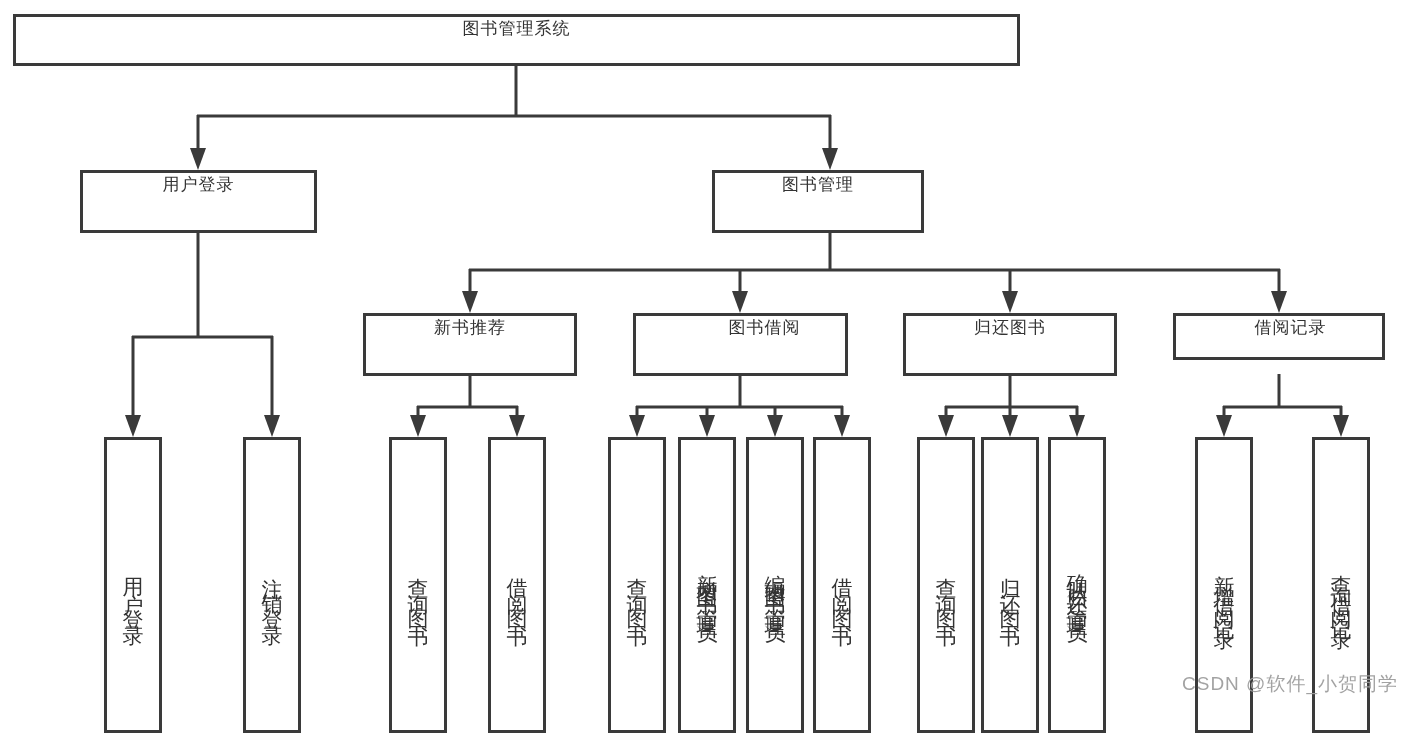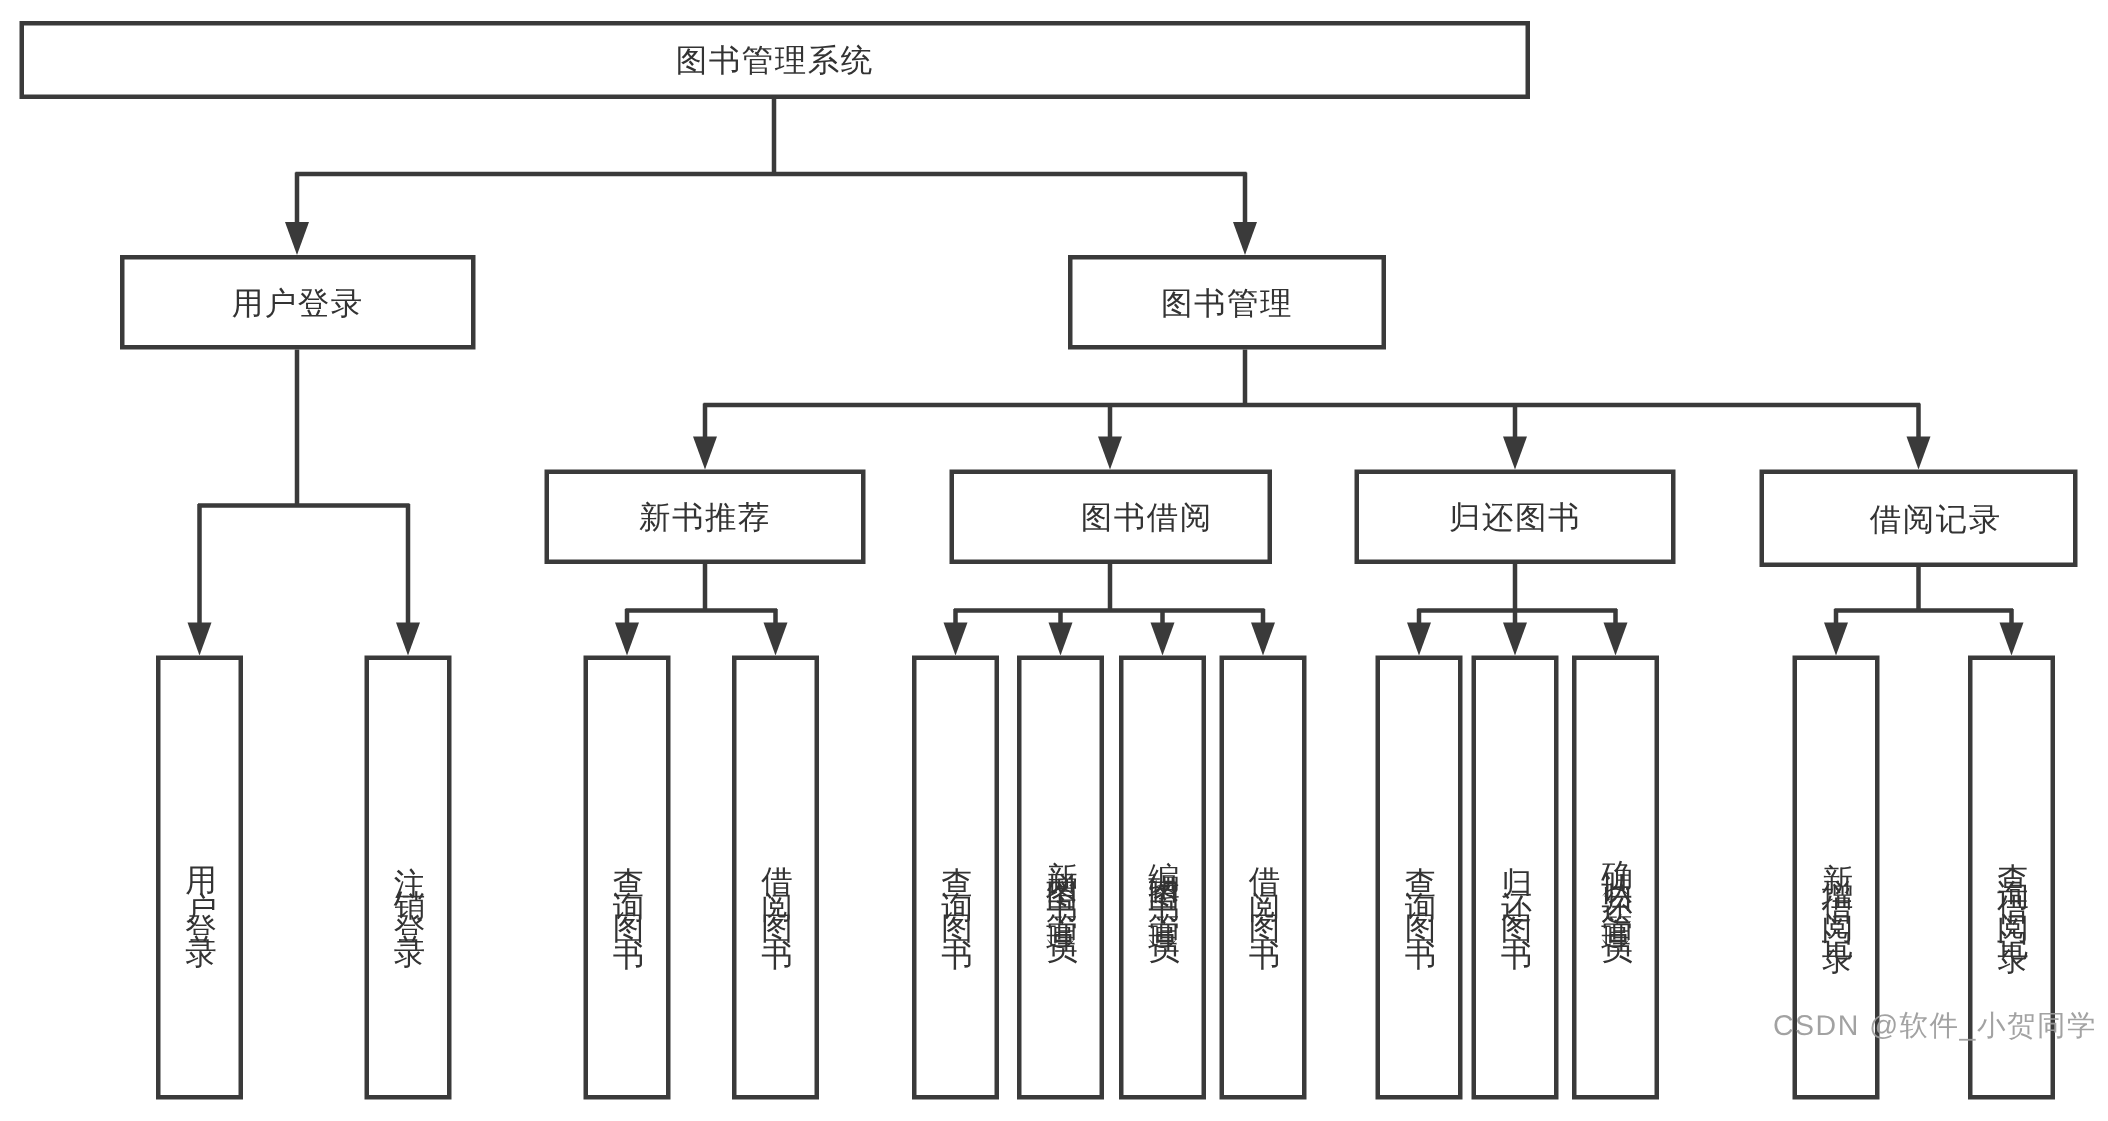--- a/index.html
+++ b/index.html
@@ -17,23 +17,22 @@
     overflow: hidden;
     font-family: "Liberation Sans", sans-serif;
   }
   .connectors { position: absolute; left: 0; top: 0; width: 1405px; height: 747px; }
   .hbox {
     position: absolute;
     box-sizing: border-box;
     border: 3px solid var(--line);
     background: var(--bg);
     display: flex;
-    align-items: center;
     justify-content: center;
-    font-size: 21px;
+    font-size: 17px;
     color: var(--text);
     letter-spacing: 1px;
   }
   .vbox {
     position: absolute;
     box-sizing: border-box;
     top: 437px;
     width: 58px;
     height: 296px;
     border: 3px solid var(--line);
@@ -115,21 +114,21 @@
 
   <div class="hbox" style="left:363px; top:313px; width:214px; height:63px;">
     <span>新书推荐</span>
   </div>
   <div class="hbox" style="left:633px; top:313px; width:215px; height:63px;padding-left:48px;">
     <span>图书借阅</span>
   </div>
   <div class="hbox" style="left:903px; top:313px; width:214px; height:63px;">
     <span>归还图书</span>
   </div>
-  <div class="hbox" style="left:1173px; top:313px; width:212px; height:65px;padding-left:23px;">
+  <div class="hbox" style="left:1173px; top:313px; width:212px; height:47px;padding-left:23px;">
     <span>借阅记录</span>
   </div>
 
   <div class="vbox ls-wide" style="left:104px;">
     <span>用户登录</span>
   </div>
   <div class="vbox ls-wide" style="left:243px;">
     <span>注销登录</span>
   </div>
 

